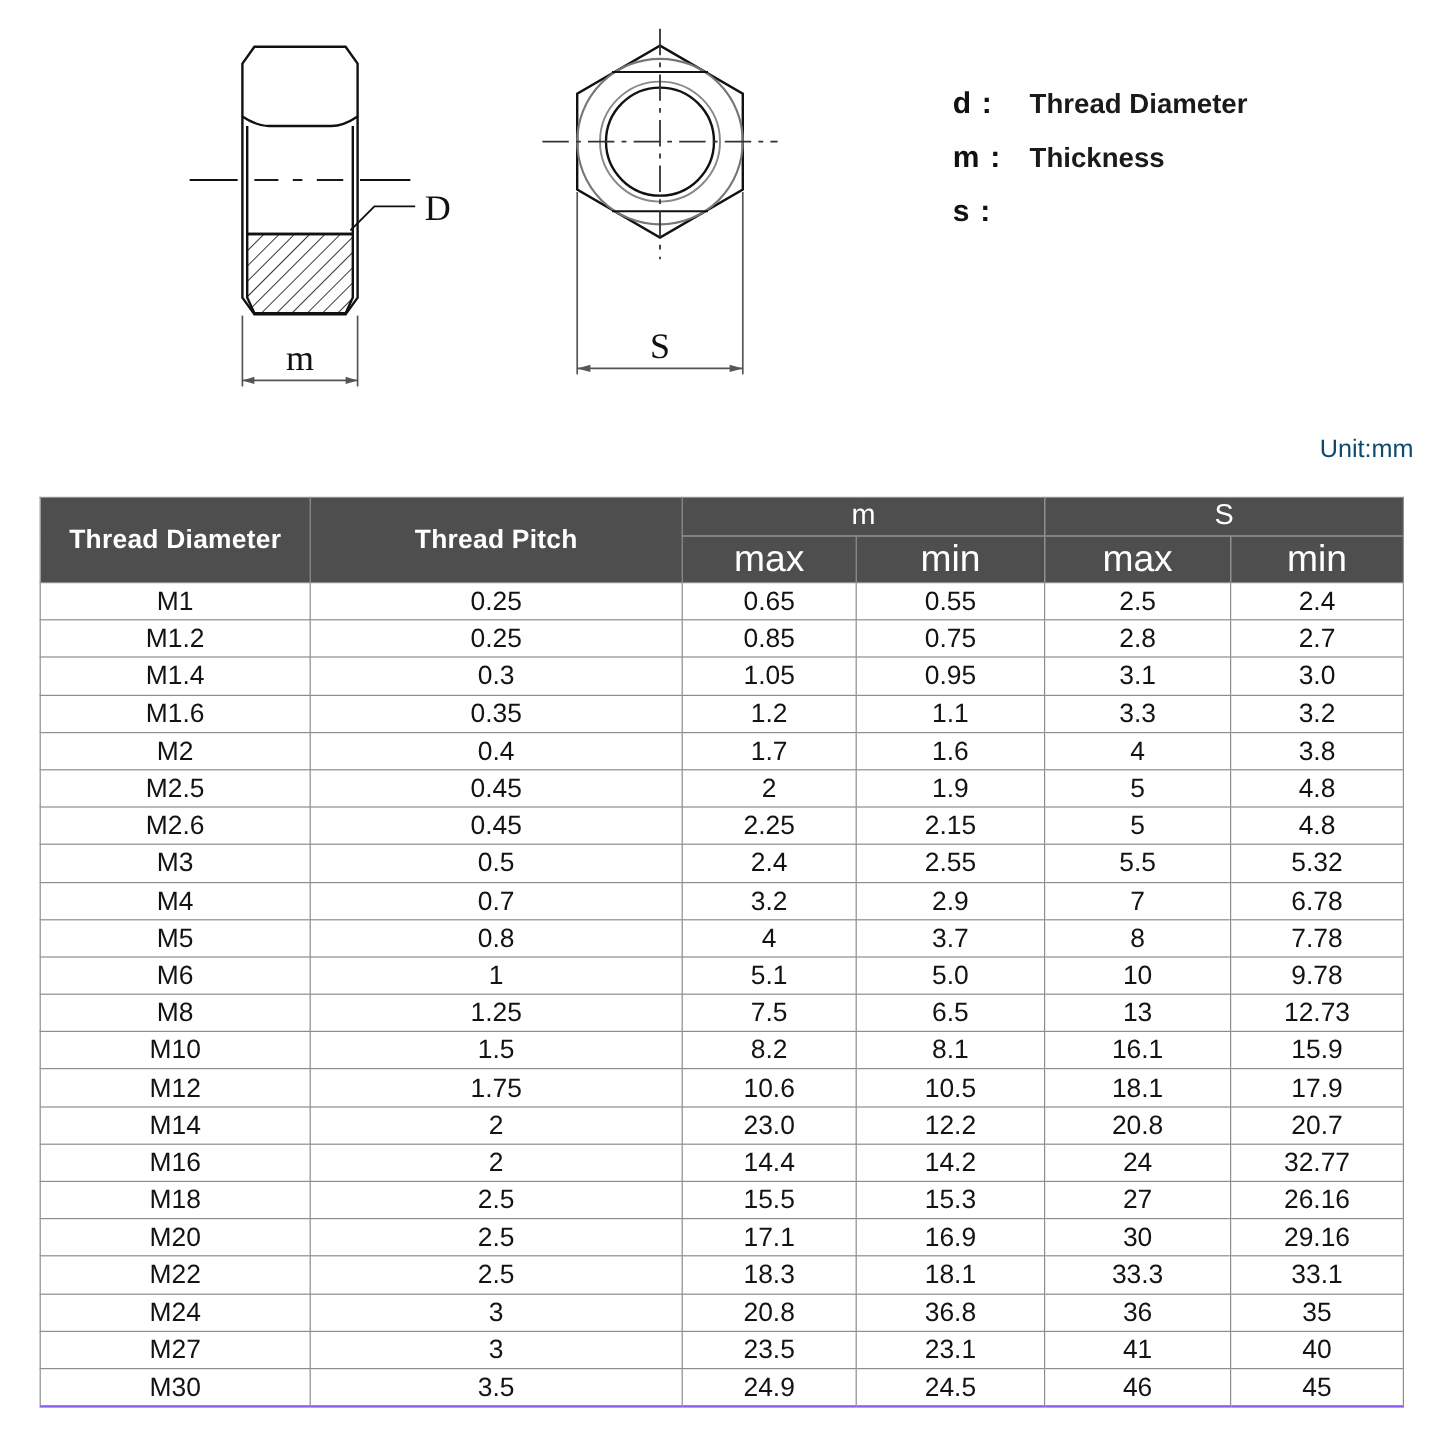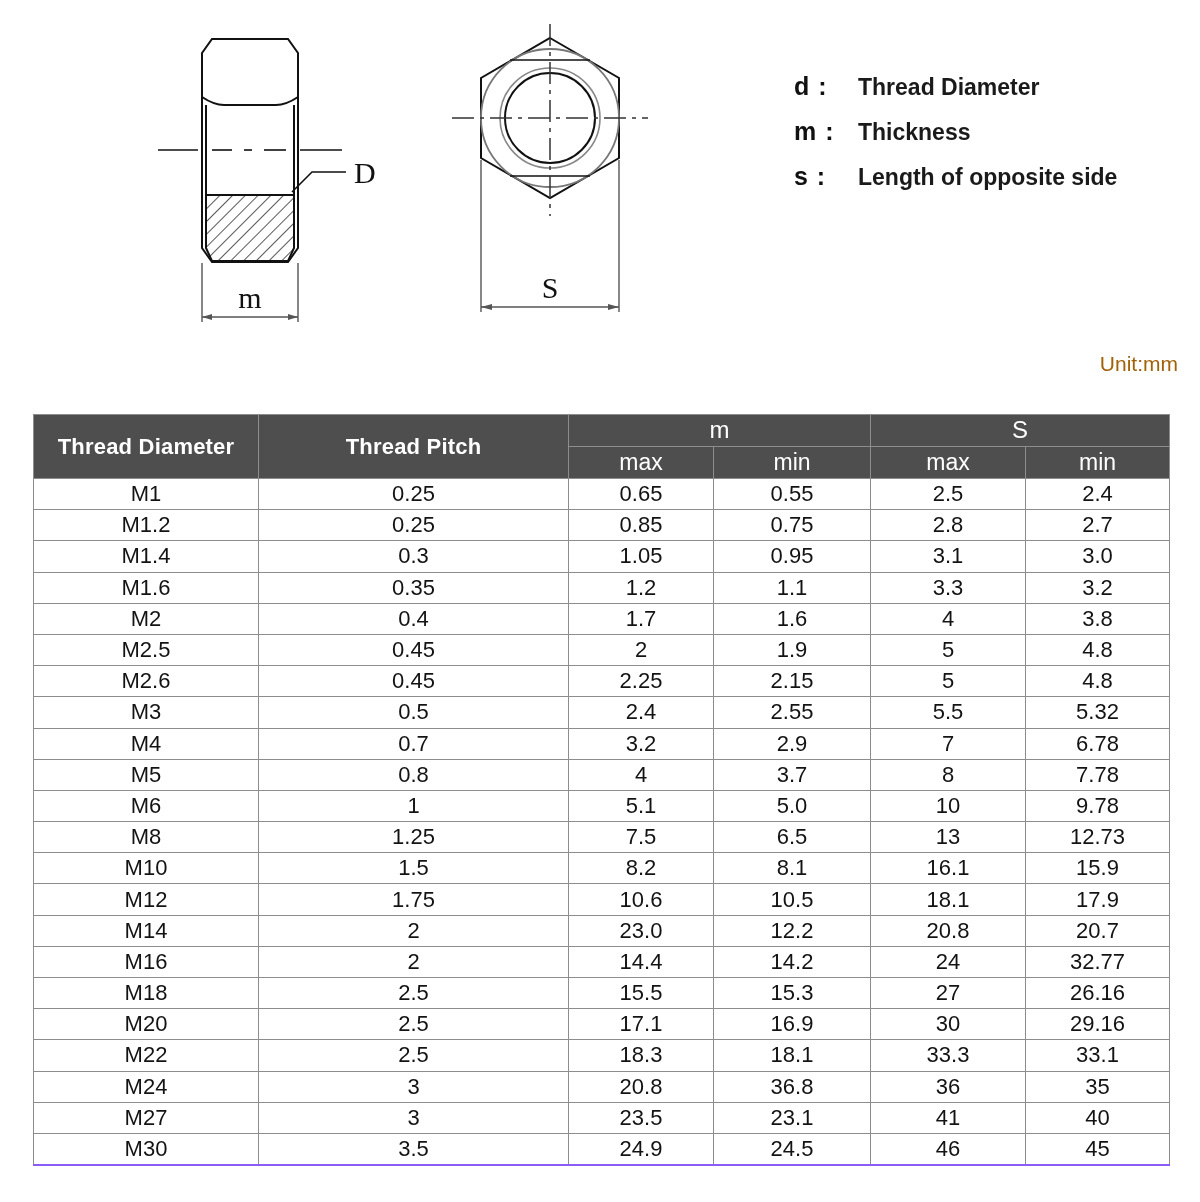--- a/index.html
+++ b/index.html
@@ -51,23 +51,23 @@
   .legend-desc {
     font-size: 23px;
     color: #1a1a1a;
     font-weight: 600;
   }
 
   
   .unit-note {
     position: absolute;
     right: 22px;
-    top: 352px;
+    top: 363px;
     font-size: 21px;
-    color: #a16207;
+    color: #0c4a6e;
   }
 
   
   .table-wrap {
     position: absolute;
     left: 33px;
     top: 414px;
     width: 1136px;
   }
   table.spec {
@@ -91,21 +91,21 @@
     height: 62px;
     letter-spacing: .2px;
   }
   th.hd-group {
     font-size: 24px;
     font-weight: normal;
     height: 30px;
     padding-bottom: 2px;
   }
   th.hd-sub {
-    font-size: 23px;
+    font-size: 31px;
     font-weight: normal;
     height: 32px;
   }
   tbody td {
     height: 31.2px;
     font-size: 22px;
     color: #131313;
     background: #ffffff;
     border-top: 1px solid #9c9c9c;
     border-bottom: 1px solid #9c9c9c;
@@ -210,21 +210,20 @@
     <div class="legend-row">
       <span class="legend-key">d :</span>
       <span class="legend-desc">Thread Diameter</span>
     </div>
     <div class="legend-row">
       <span class="legend-key">m :</span>
       <span class="legend-desc">Thickness</span>
     </div>
     <div class="legend-row">
       <span class="legend-key">s :</span>
-      <span class="legend-desc">Length of opposite side</span>
     </div>
   </div>
 
   <div class="unit-note">Unit:mm</div>
 
   <div class="table-wrap">
     <table class="spec">
       <colgroup>
         <col class="c-dia">
           <col class="c-pitch">

